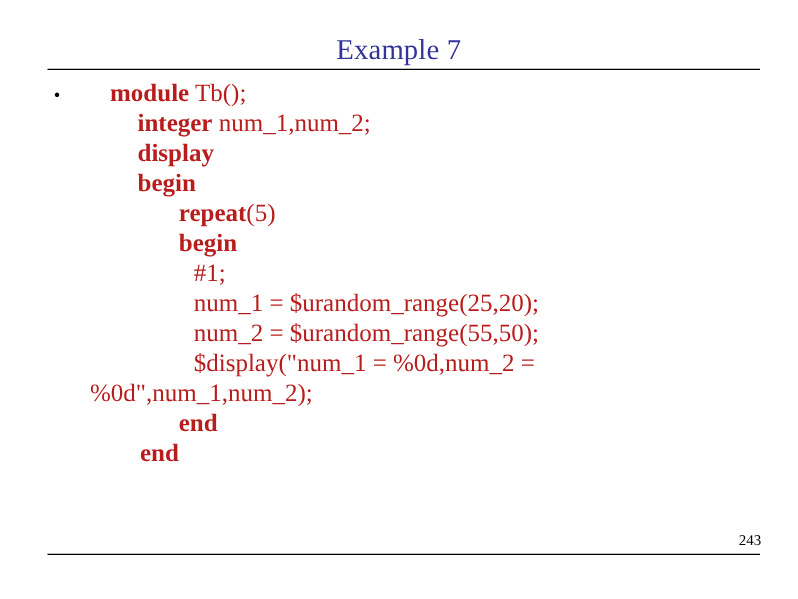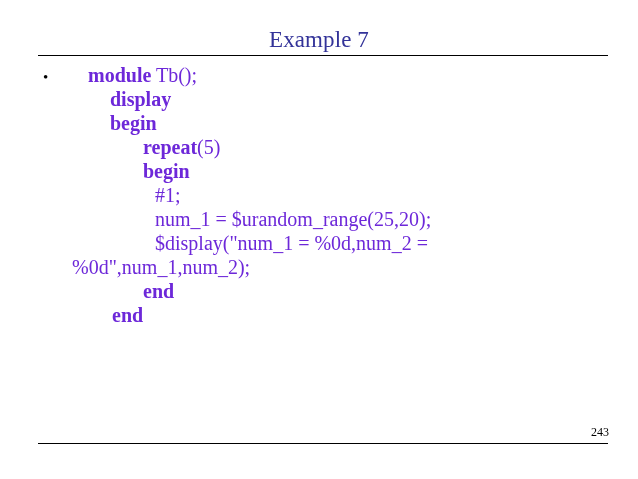--- a/index.html
+++ b/index.html
@@ -51,21 +51,21 @@
     position: absolute;
     left: 0;
     top: 63px;
     width: 638px;
   }
   .code-line {
     position: relative;
     height: 24px;
     line-height: 24px;
     font-size: 20px;
-    color: #6d28d9;
+    color: #b91c1c;
     white-space: pre;
   }
   .code-line .txt {
     position: absolute;
     top: 0;
     white-space: pre;
   }
   .kw { font-weight: bold; }
   .pl { font-weight: normal; }
 
@@ -112,26 +112,28 @@
 <body>
 
 <div class="slide">
 
   <div class="slide-title">Example 7</div>
 
   <div class="rule rule-top"></div>
 
   <div class="code-body">
       <div class="code-line"><span class="bullet"></span><span class="txt i0"><span class="kw">module</span><span class="pl"> Tb();</span></span></div>
+      <div class="code-line"><span class="txt i1"><span class="kw">integer</span><span class="pl"> num_1,num_2;</span></span></div>
       <div class="code-line"><span class="txt i1"><span class="kw">display</span></span></div>
       <div class="code-line"><span class="txt i1"><span class="kw">begin</span></span></div>
       <div class="code-line"><span class="txt i2"><span class="kw">repeat</span><span class="pl">(5)</span></span></div>
       <div class="code-line"><span class="txt i2"><span class="kw">begin</span></span></div>
       <div class="code-line"><span class="txt i3"><span class="pl">#1;</span></span></div>
       <div class="code-line"><span class="txt i3"><span class="pl">num_1 = $urandom_range(25,20);</span></span></div>
+      <div class="code-line"><span class="txt i3"><span class="pl">num_2 = $urandom_range(55,50);</span></span></div>
       <div class="code-line"><span class="txt i3"><span class="pl">$display("num_1 = %0d,num_2 =</span></span></div>
       <div class="code-line"><span class="txt iw"><span class="pl">%0d",num_1,num_2);</span></span></div>
       <div class="code-line"><span class="txt i2"><span class="kw">end</span></span></div>
       <div class="code-line"><span class="txt ie1"><span class="kw">end</span></span></div>
     </div>
 
   <div class="rule rule-bottom"></div>
 
   <div class="page-number">243</div>
 

